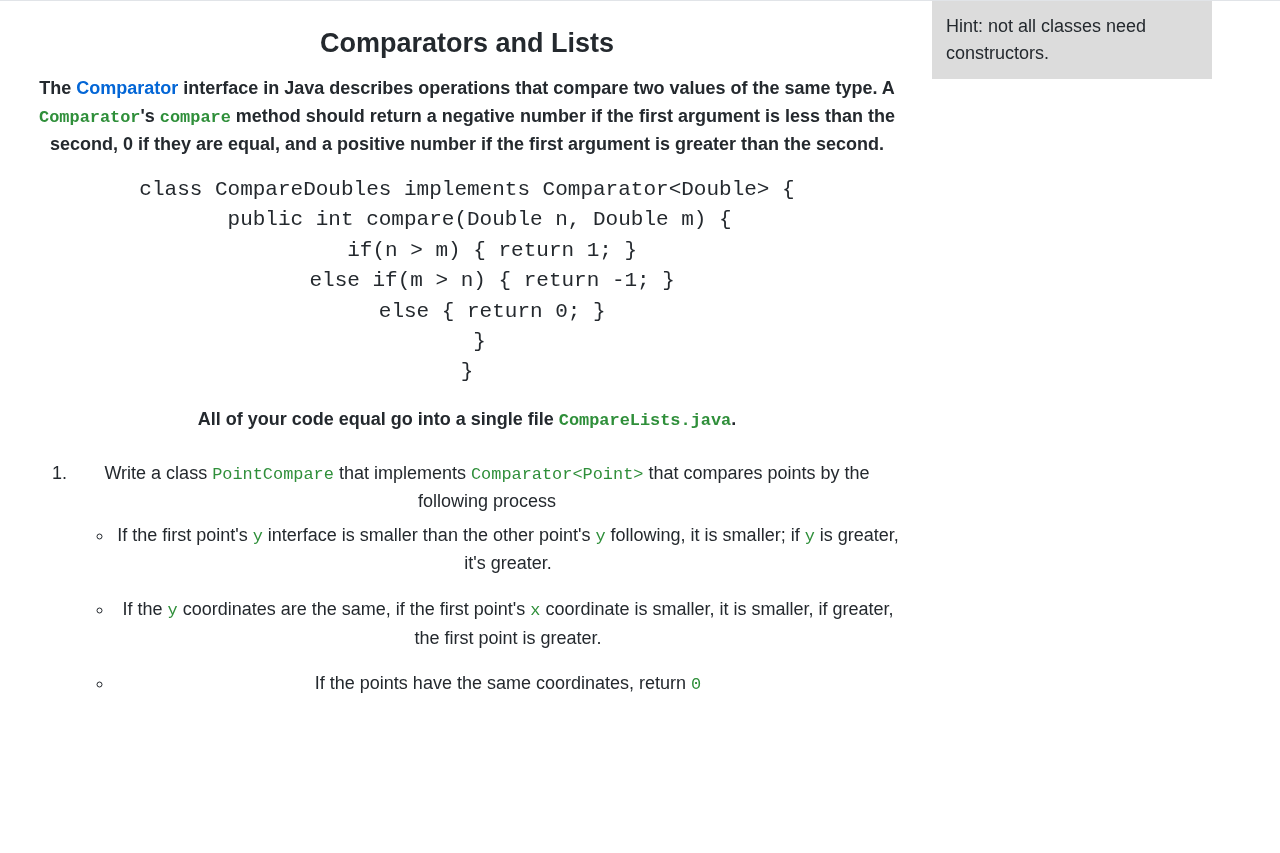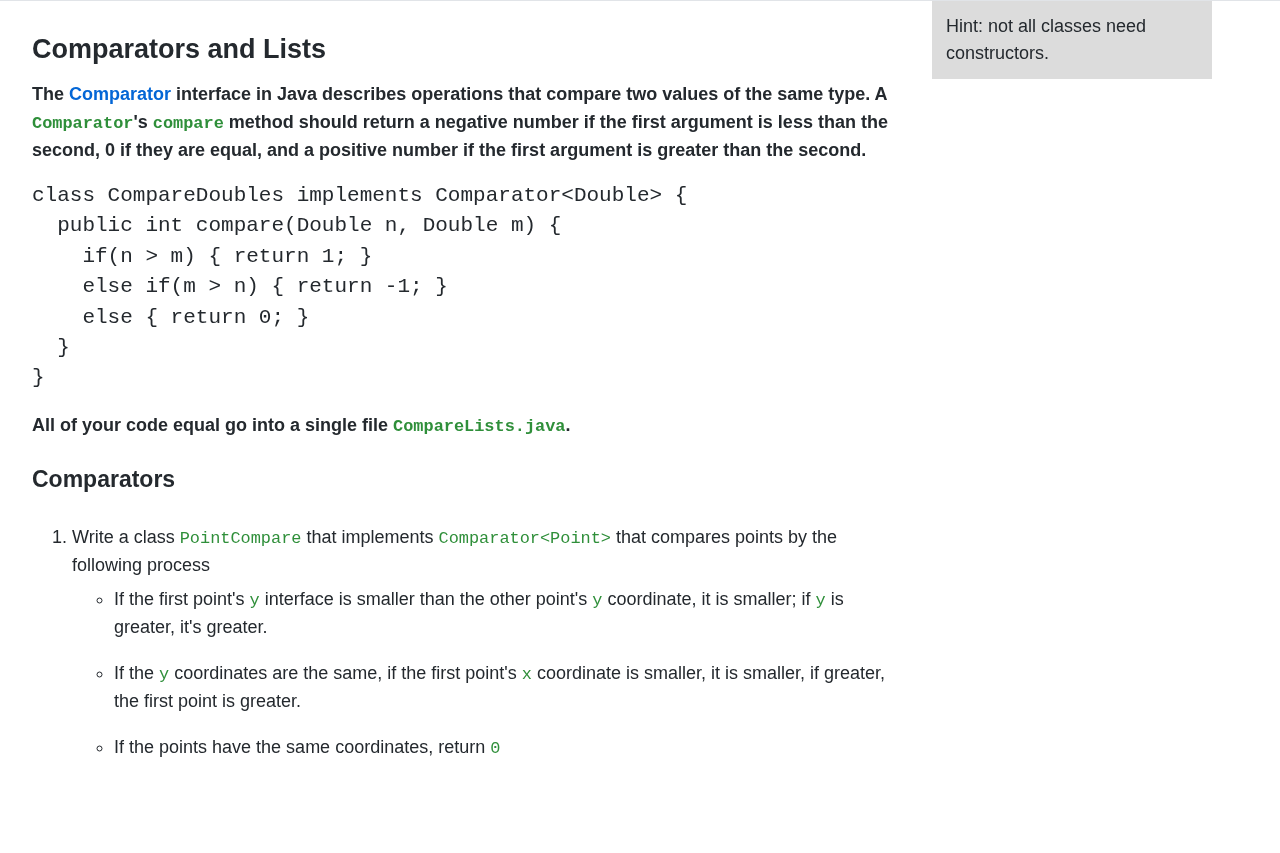--- a/index.html
+++ b/index.html
@@ -18,22 +18,23 @@
     border-top: 1px solid #e1e4e8;
     padding: 0;
   }
   .content-area {
     display: flex;
     max-width: 1280px;
     padding-left: 32px;
   }
   .main-col {
     width: 900px;
-    padding-top: 22px;
+    padding-top: 16px;
     padding-right: 30px;
+    text-align: center;
   }
   .side-col {
     width: 280px;
   }
   h1.section-title {
     font-size: 27px;
     font-weight: 600;
     margin: 6px 0 10px 0;
     color: #24292e;
   }
@@ -110,31 +111,30 @@
     if(n &gt; m) { return 1; }
     else if(m &gt; n) { return -1; }
     else { return 0; }
   }
 }</pre>
 
       <p>
         <span>All of your code equal go into a single file </span><span class="code-ident">CompareLists.java</span><span>.</span>
       </p>
 
-      <h2 class="subsection-title">Comparators</h2>
 
 
       <ol class="num-list">
         <li>
           <span class="li-lead">
             <span>Write a class </span><span class="code-ident">PointCompare</span><span> that implements </span><span class="code-ident">Comparator&lt;Point&gt;</span><span> that compares points by the following process</span>
           </span>
           <ul class="circ-list">
             <li>
-              <span>If the first point's </span><span class="code-ident">y</span><span> interface is smaller than the other point's </span><span class="code-ident">y</span><span> coordinate, it is smaller; if </span><span class="code-ident">y</span><span> is greater, it's greater.</span>
+              <span>If the first point's </span><span class="code-ident">y</span><span> interface is smaller than the other point's </span><span class="code-ident">y</span><span> following, it is smaller; if </span><span class="code-ident">y</span><span> is greater, it's greater.</span>
             </li>
             <li>
               <span>If the </span><span class="code-ident">y</span><span> coordinates are the same, if the first point's </span><span class="code-ident">x</span><span> coordinate is smaller, it is smaller, if greater, the first point is greater.</span>
             </li>
             <li>
               <span>If the points have the same coordinates, return </span><span class="code-ident">0</span>
             </li>
           </ul>
         </li>
       </ol>

